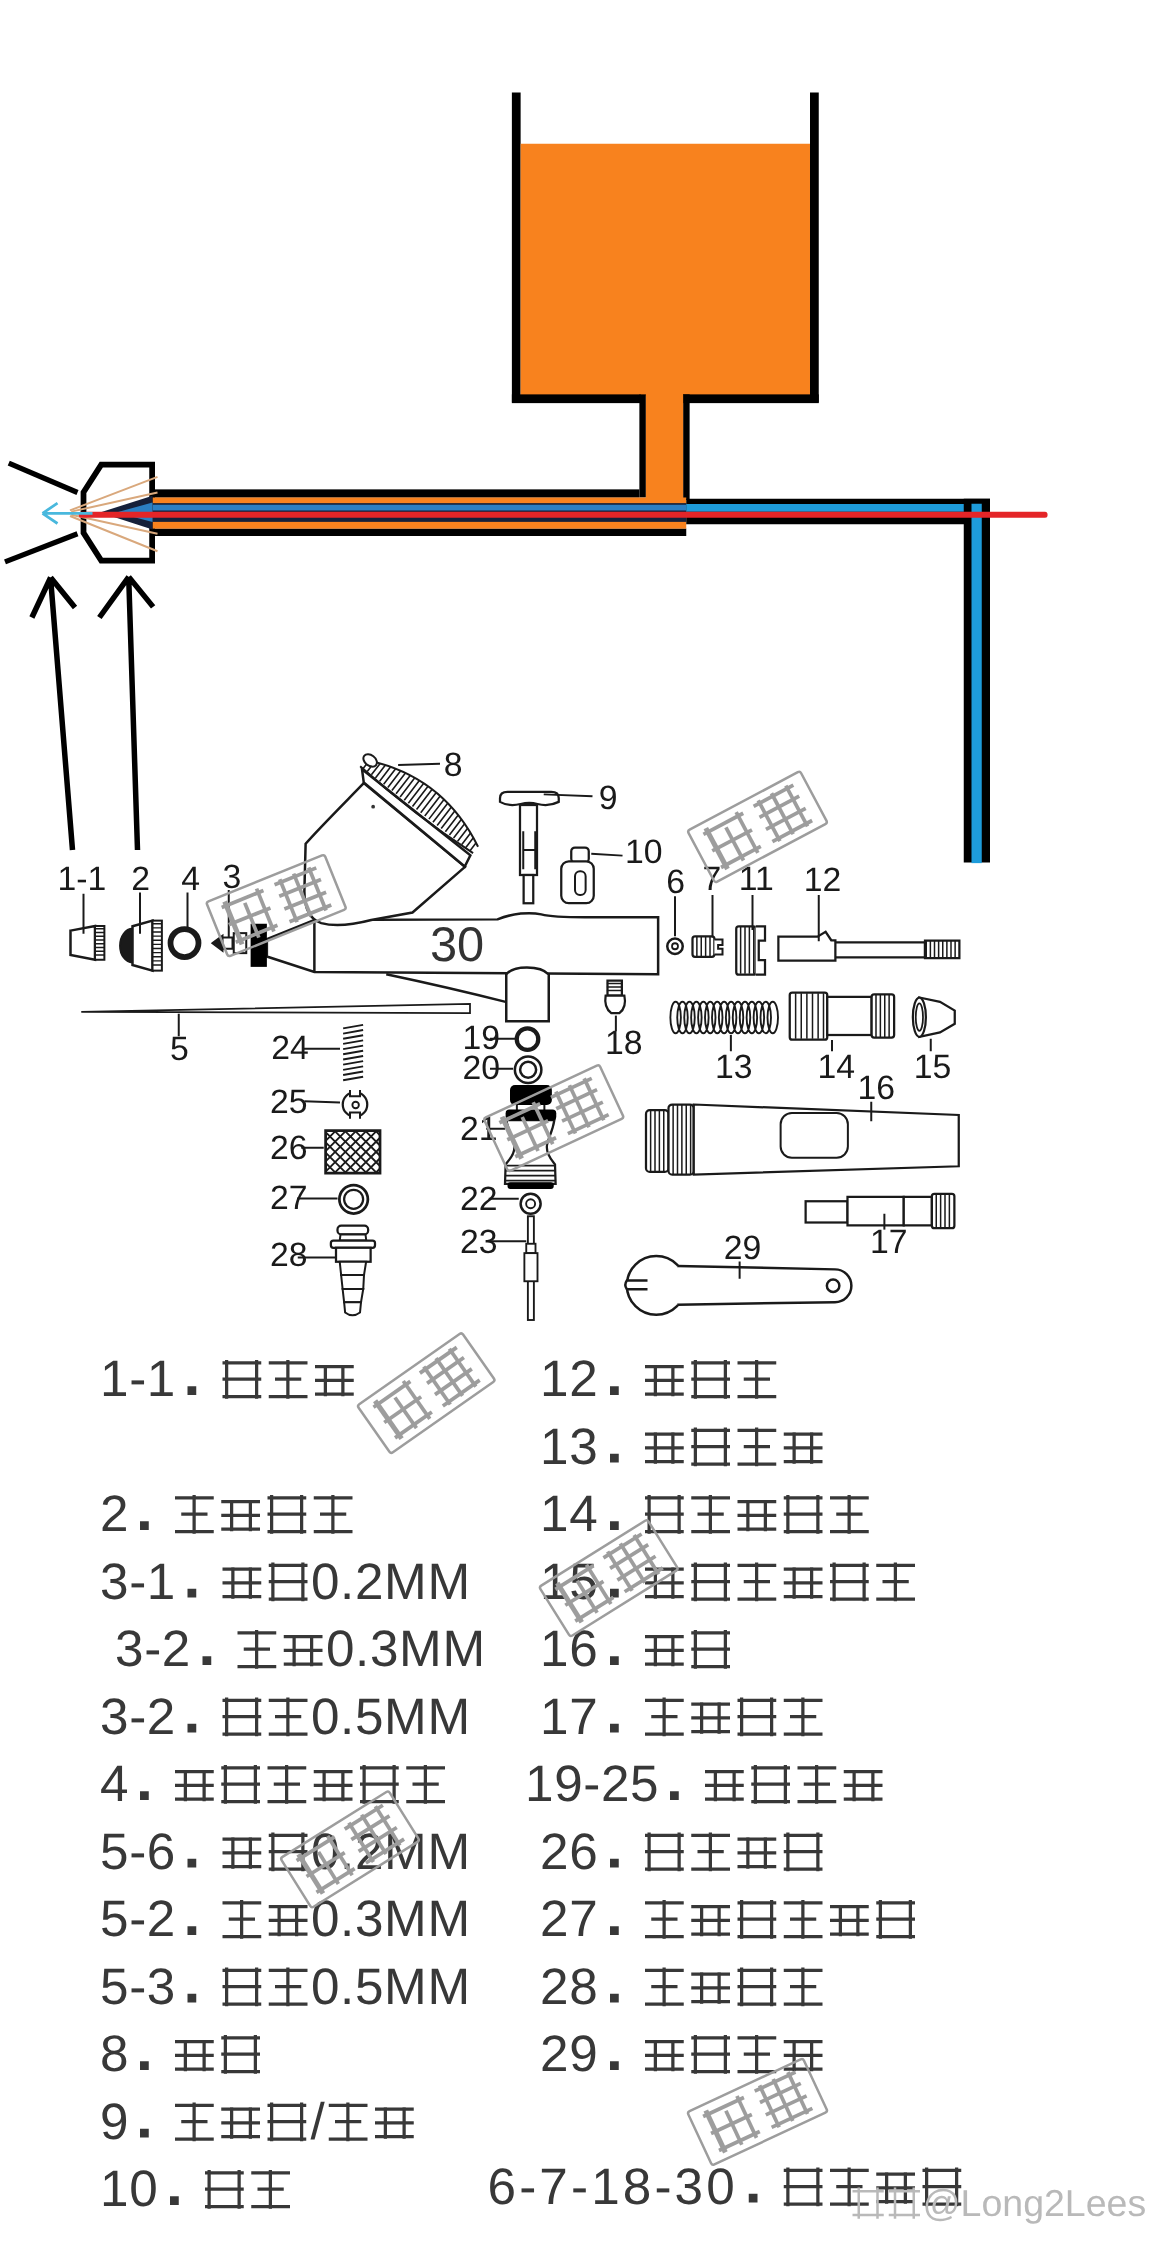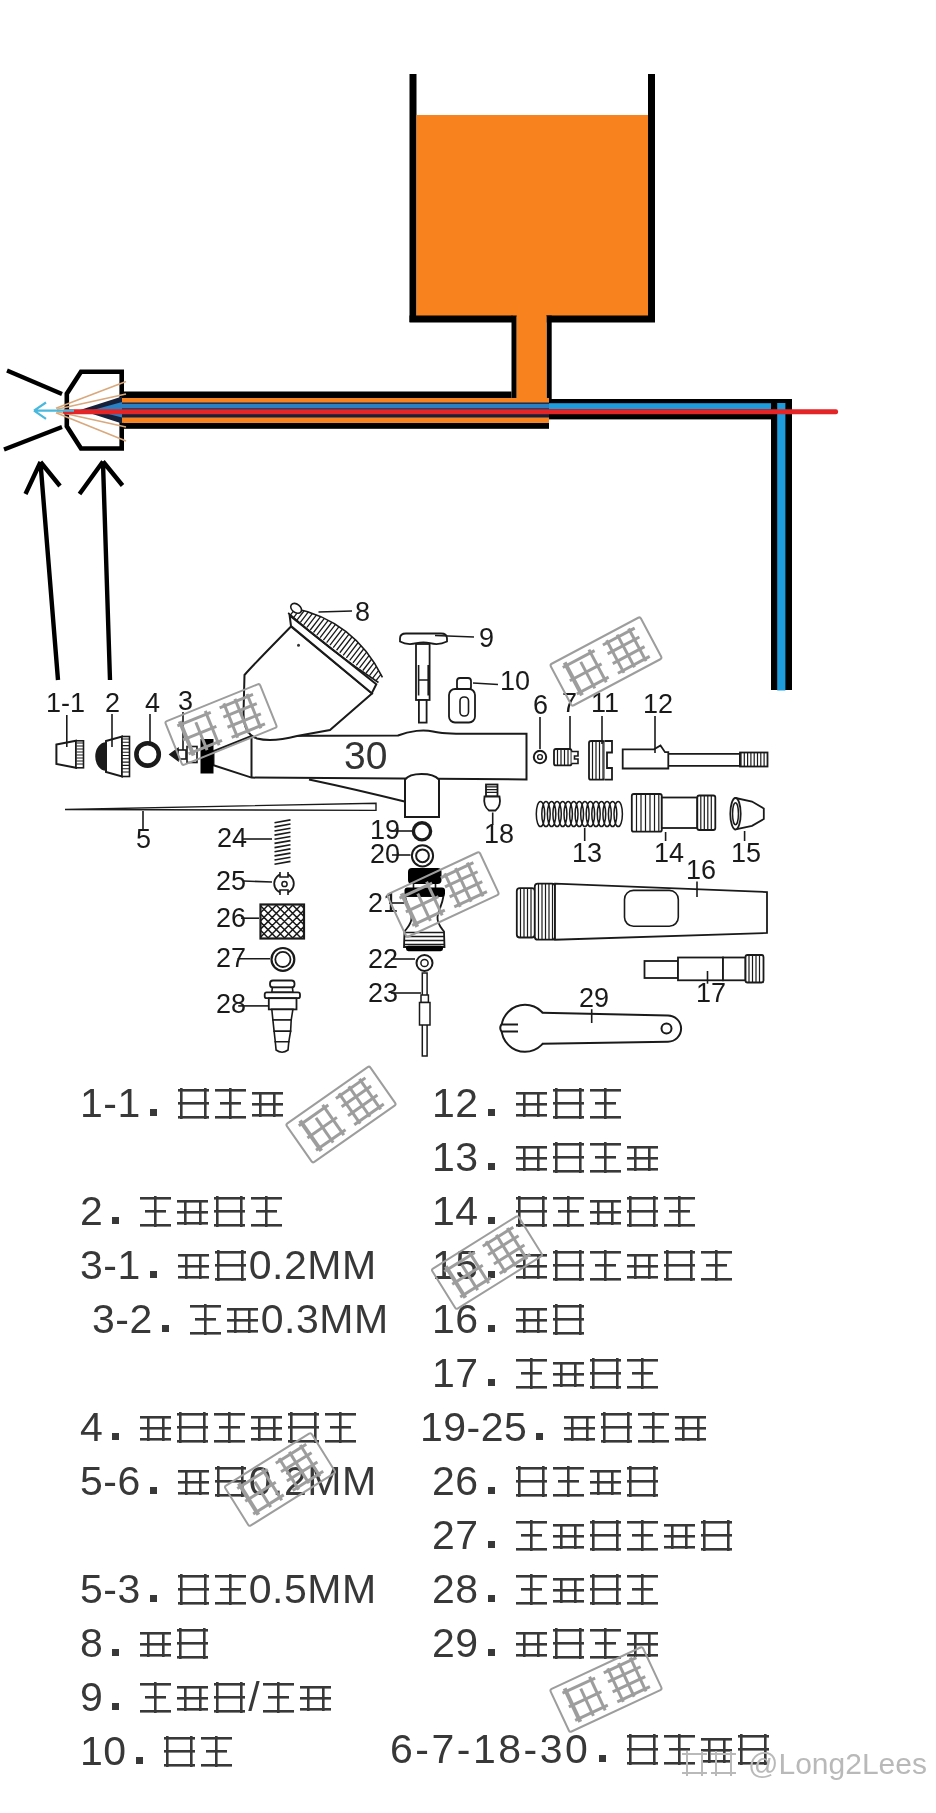--- a/index.html
+++ b/index.html
@@ -346,39 +346,41 @@
 <text x="696" y="1002">17</text>
 <text x="579" y="1007">29</text>
 <text x="344" y="769" font-size="39" fill="#333">30</text>
 </g>
 
 </svg>
 <div class="row" style="left:80px;top:1080px;"><span>1-1</span><span class="dn"></span><i class="c"></i><i class="c2"></i><i class="c3"></i></div>
 <div class="row" style="left:80px;top:1188px;"><span>2</span><span class="dn"></span><i class="c2"></i><i class="c3"></i><i class="c"></i><i class="c2"></i></div>
 <div class="row" style="left:80px;top:1242px;"><span>3-1</span><span class="dn"></span><i class="c3"></i><i class="c"></i><span>0.2MM</span></div>
 <div class="row" style="left:92px;top:1296px;"><span>3-2</span><span class="dn"></span><i class="c2"></i><i class="c3"></i><span>0.3MM</span></div>
+<div class="row" style="left:80px;top:1350px;"><span>3-2</span><span class="dn"></span><i class="c"></i><i class="c2"></i><span>0.5MM</span></div>
 <div class="row" style="left:80px;top:1404px;"><span>4</span><span class="dn"></span><i class="c3"></i><i class="c"></i><i class="c2"></i><i class="c3"></i><i class="c"></i><i class="c2"></i></div>
 <div class="row" style="left:80px;top:1458px;"><span>5-6</span><span class="dn"></span><i class="c3"></i><i class="c"></i><span>0.2MM</span></div>
+<div class="row" style="left:80px;top:1512px;"><span>5-2</span><span class="dn"></span><i class="c2"></i><i class="c3"></i><span>0.3MM</span></div>
 <div class="row" style="left:80px;top:1566px;text-align:right;"><span>5-3</span><span class="dn"></span><i class="c"></i><i class="c2"></i><span>0.5MM</span></div>
 <div class="row" style="left:80px;top:1620px;"><span>8</span><span class="dn"></span><i class="c3"></i><i class="c"></i></div>
 <div class="row" style="left:80px;top:1674px;"><span>9</span><span class="dn"></span><i class="c2"></i><i class="c3"></i><i class="c"></i><span>/</span><i class="c2"></i><i class="c3"></i></div>
 <div class="row" style="left:80px;top:1728px;"><span>10</span><span class="dn"></span><i class="c"></i><i class="c2"></i></div>
 <div class="row" style="left:432px;top:1080px;"><span>12</span><span class="dn"></span><i class="c3"></i><i class="c"></i><i class="c2"></i></div>
 <div class="row" style="left:432px;top:1134px;"><span>13</span><span class="dn"></span><i class="c3"></i><i class="c"></i><i class="c2"></i><i class="c3"></i></div>
 <div class="row" style="left:432px;top:1188px;"><span>14</span><span class="dn"></span><i class="c"></i><i class="c2"></i><i class="c3"></i><i class="c"></i><i class="c2"></i></div>
 <div class="row" style="left:432px;top:1242px;"><span>15</span><span class="dn"></span><i class="c3"></i><i class="c"></i><i class="c2"></i><i class="c3"></i><i class="c"></i><i class="c2"></i></div>
 <div class="row" style="left:432px;top:1296px;"><span>16</span><span class="dn"></span><i class="c3"></i><i class="c"></i></div>
 <div class="row" style="left:432px;top:1350px;"><span>17</span><span class="dn"></span><i class="c2"></i><i class="c3"></i><i class="c"></i><i class="c2"></i></div>
 <div class="row" style="left:420px;top:1404px;"><span>19-25</span><span class="dn"></span><i class="c3"></i><i class="c"></i><i class="c2"></i><i class="c3"></i></div>
 <div class="row" style="left:432px;top:1458px;"><span>26</span><span class="dn"></span><i class="c"></i><i class="c2"></i><i class="c3"></i><i class="c"></i></div>
 <div class="row" style="left:432px;top:1512px;"><span>27</span><span class="dn"></span><i class="c2"></i><i class="c3"></i><i class="c"></i><i class="c2"></i><i class="c3"></i><i class="c"></i></div>
 <div class="row" style="left:432px;top:1566px;"><span>28</span><span class="dn"></span><i class="c2"></i><i class="c3"></i><i class="c"></i><i class="c2"></i></div>
 <div class="row" style="left:432px;top:1620px;"><span>29</span><span class="dn"></span><i class="c3"></i><i class="c"></i><i class="c2"></i><i class="c3"></i></div>
 <div class="row" style="left:390px;top:1726px;letter-spacing:2.5px;"><span>6-7-18-30</span><span class="dn"></span><i class="c"></i><i class="c2"></i><i class="c3"></i><i class="c"></i></div>
-<div class="row" style="left:680px;top:1747px;font-size:30px;color:#b9b9b9;letter-spacing:0;"><i class="k"></i><i class="k"></i><span style="margin-left:10px;">@Long2Lees</span></div>
+<div class="row" style="left:680px;top:1747px;font-size:30px;color:#b9b9b9;letter-spacing:0;"><i class="k"></i><i class="k"></i><span style="">@Long2Lees</span></div>
 <div class="stamp" style="left:169px;top:700px;transform:rotate(-22deg);">
       <div class="wg2"></div>
       <div class="wg"></div>
     </div>
 <div class="stamp" style="left:554px;top:637px;transform:rotate(-28deg);">
       <div class="wg2"></div>
       <div class="wg"></div>
     </div>
 <div class="stamp" style="left:391px;top:870px;transform:rotate(-25deg);">
       <div class="wg2"></div>

